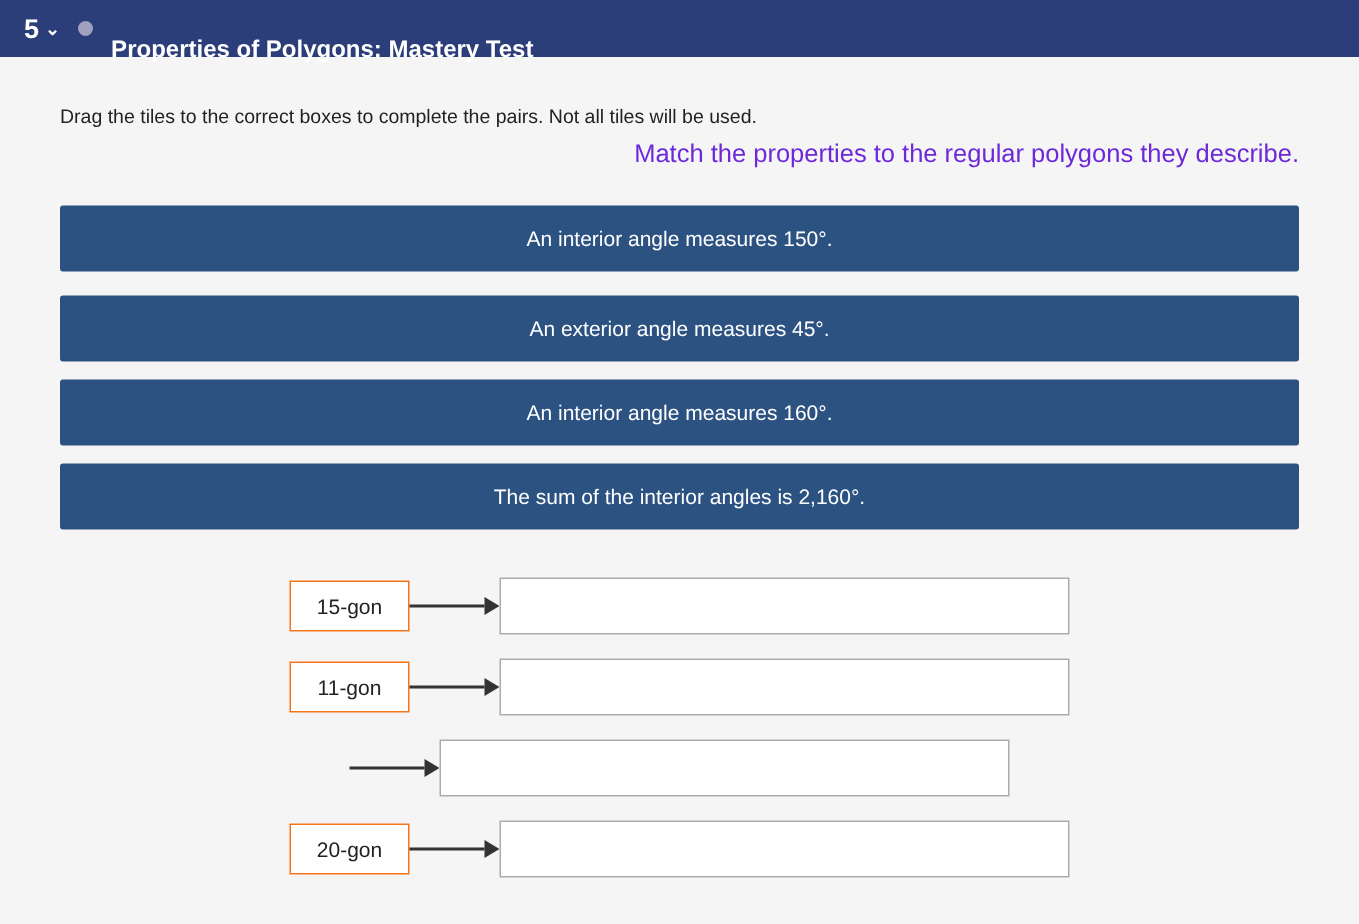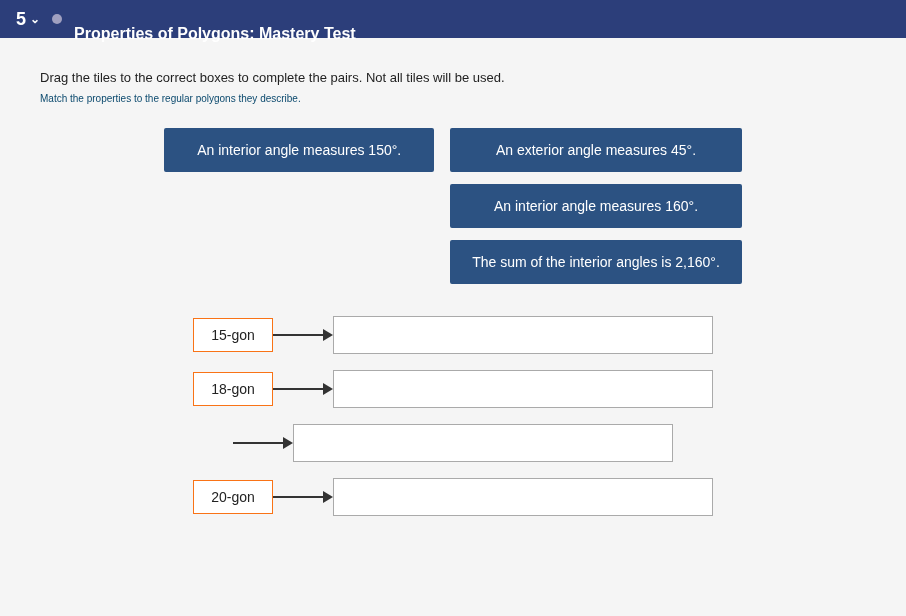--- a/index.html
+++ b/index.html
@@ -55,30 +55,32 @@
       min-height: 578px;
     }
 
     .instructions {
       font-size: 13px;
       color: #222;
       margin-bottom: 8px;
     }
 
     .match-instruction {
-      font-size: 10px;
-      color: #0c4a6e;
+      font-size: 17px;
+      color: #6d28d9;
       margin-bottom: 24px;
+      text-align: right;
     }
 
     .tiles-section {
       display: flex;
       gap: 16px;
       margin-bottom: 32px;
       justify-content: center;
+      flex-direction: column;
     }
 
     .tiles-column {
       display: flex;
       flex-direction: column;
       gap: 12px;
     }
 
     .tile {
       border: 2px solid #2c5282;
@@ -183,21 +185,21 @@
     <div class="match-row">
       <div class="polygon-label">15-gon</div>
       <div class="arrow">
         <div class="arrow-line"></div>
         <div class="arrow-head"></div>
       </div>
       <div class="drop-box"></div>
     </div>
 
     <div class="match-row">
-      <div class="polygon-label">18-gon</div>
+      <div class="polygon-label">11-gon</div>
       <div class="arrow">
         <div class="arrow-line"></div>
         <div class="arrow-head"></div>
       </div>
       <div class="drop-box"></div>
     </div>
 
     <div class="match-row">
       <div class="arrow">
         <div class="arrow-line"></div>

